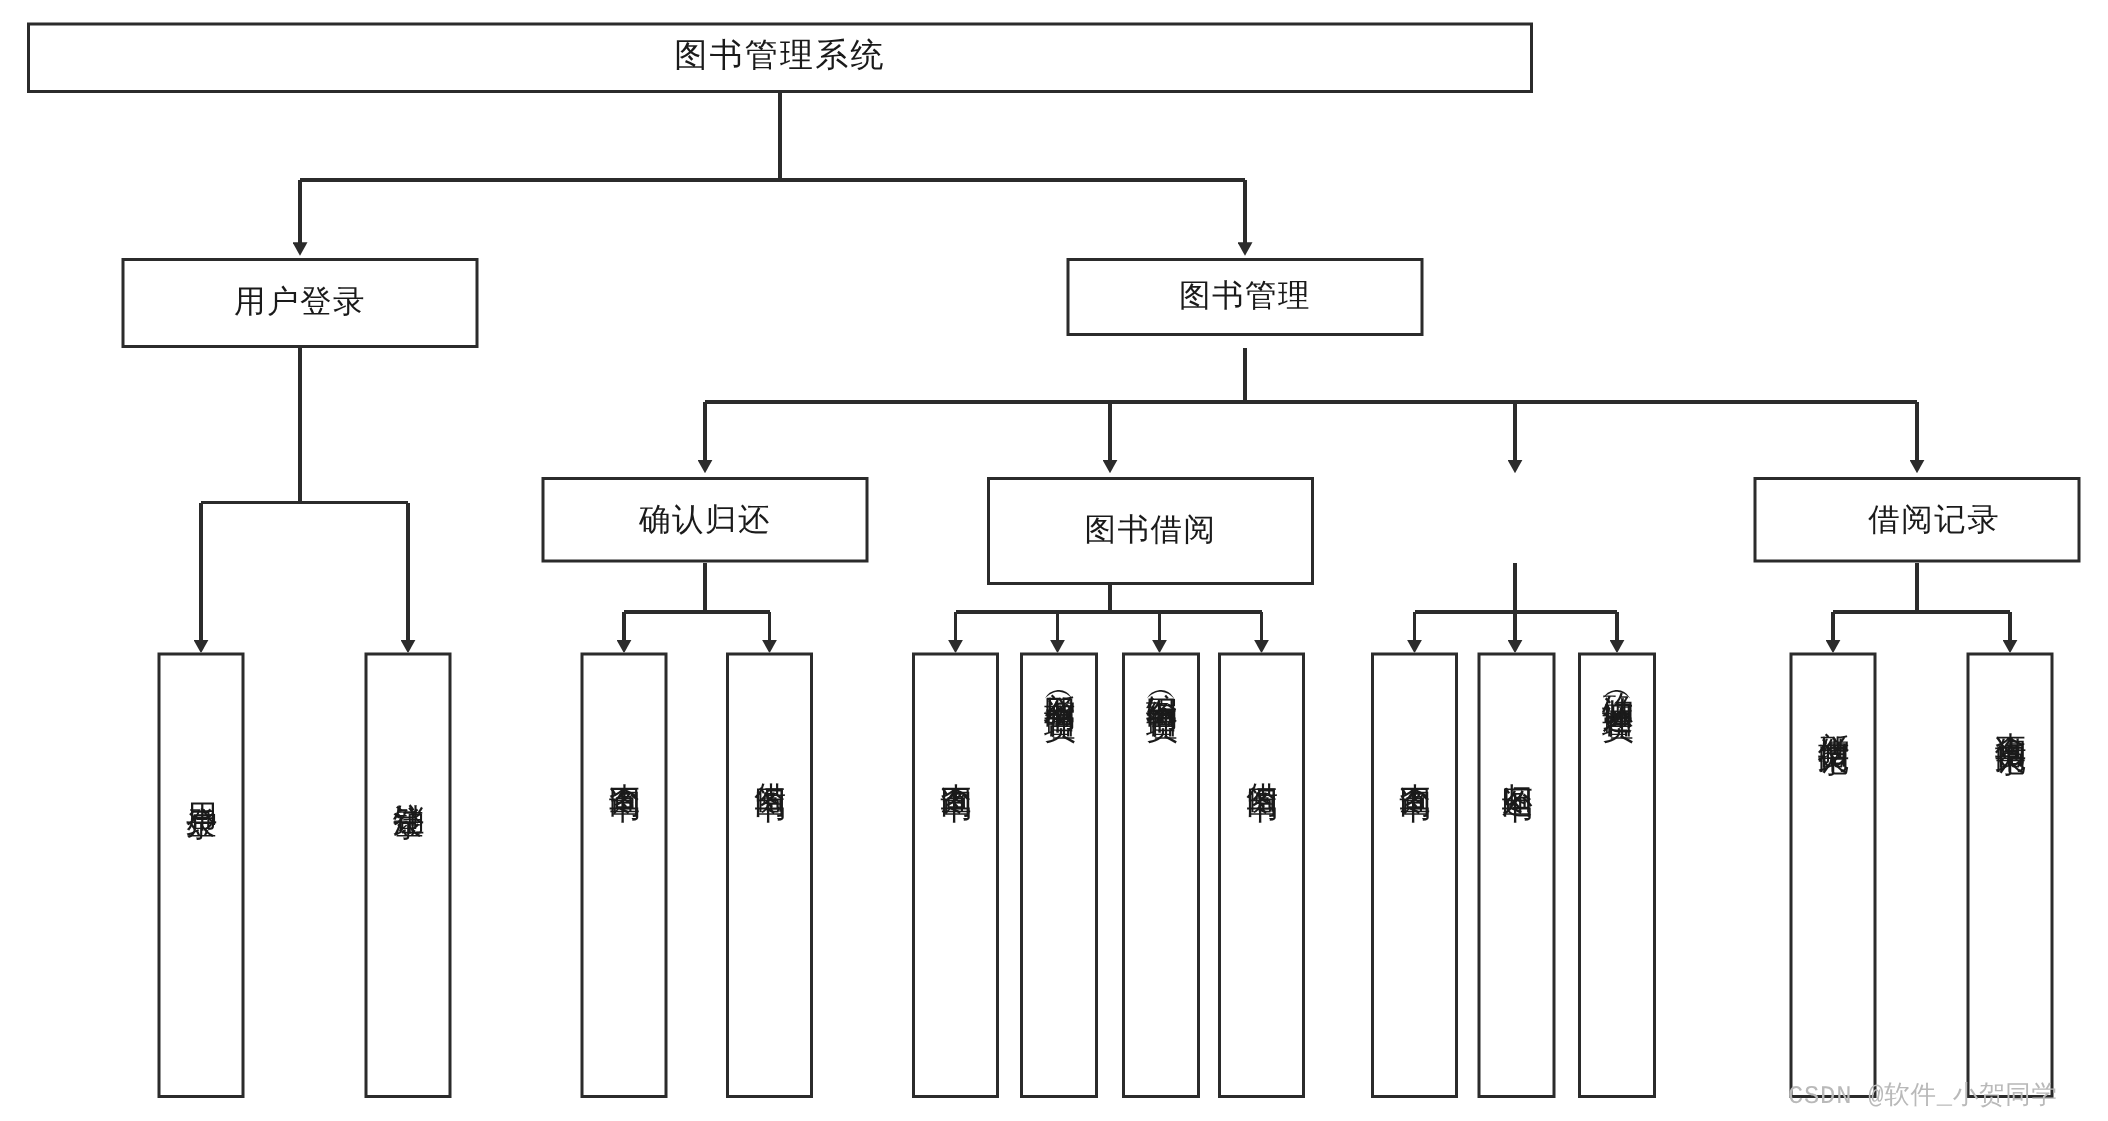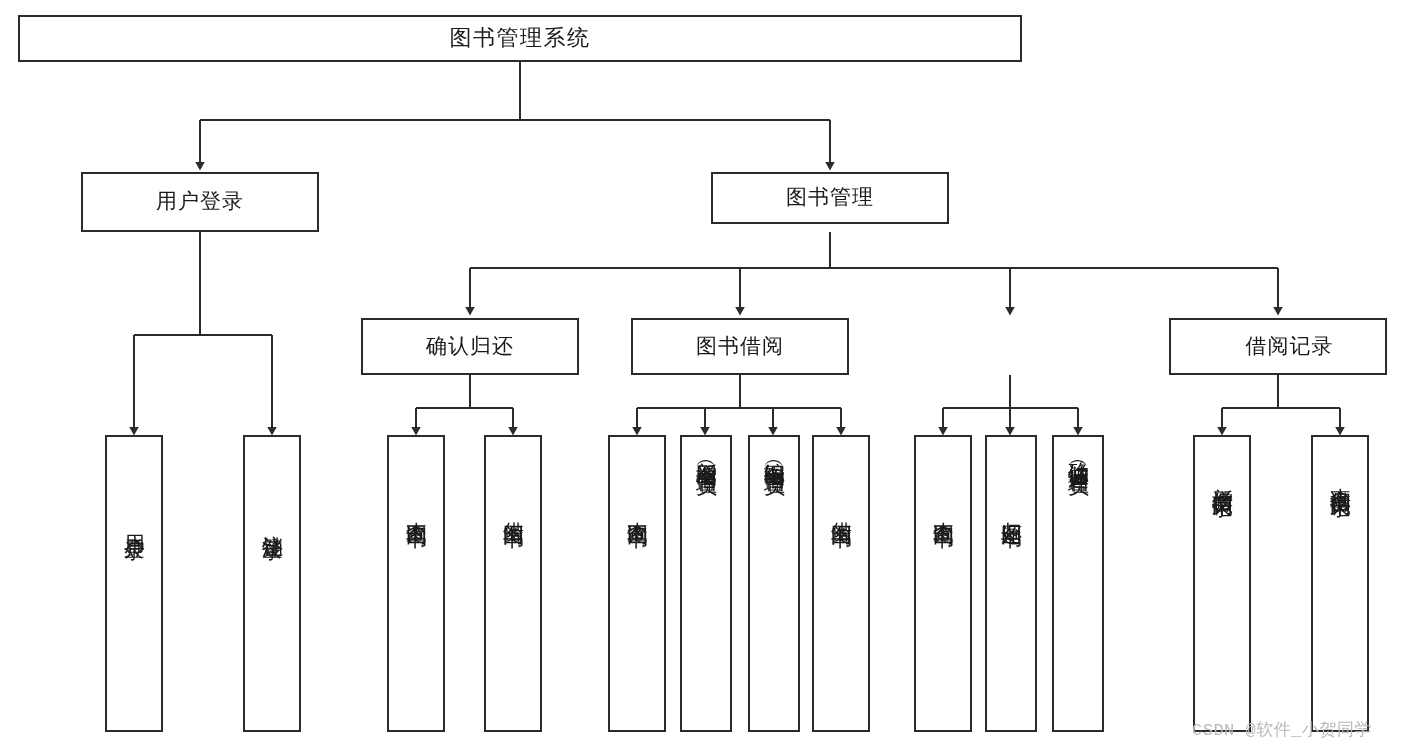--- a/index.html
+++ b/index.html
@@ -133,21 +133,21 @@
   </div>
 
   <div class="node node-h" style="left:711px; top:172px; width:238px; height:52px;">
     <span>图书管理</span>
   </div>
 
   <div class="node node-h" style="left:361px; top:318px; width:218px; height:57px;">
     <span>确认归还</span>
   </div>
 
-  <div class="node node-h" style="left:631px; top:318px; width:218px; height:57px;">
+  <div class="node node-h" style="left:658px; top:318px; width:218px; height:72px;">
     <span>图书借阅</span>
   </div>
 
 
   <div class="node node-h" style="left:1169px; top:318px; width:218px; height:57px;padding-left:23px;">
     <span>借阅记录</span>
   </div>
 
   <div class="node node-v" style="left:105px; top:435px; width:58px; height:297px;">
     <span class="vtext" style="margin-top:75px;">用户登录</span>

